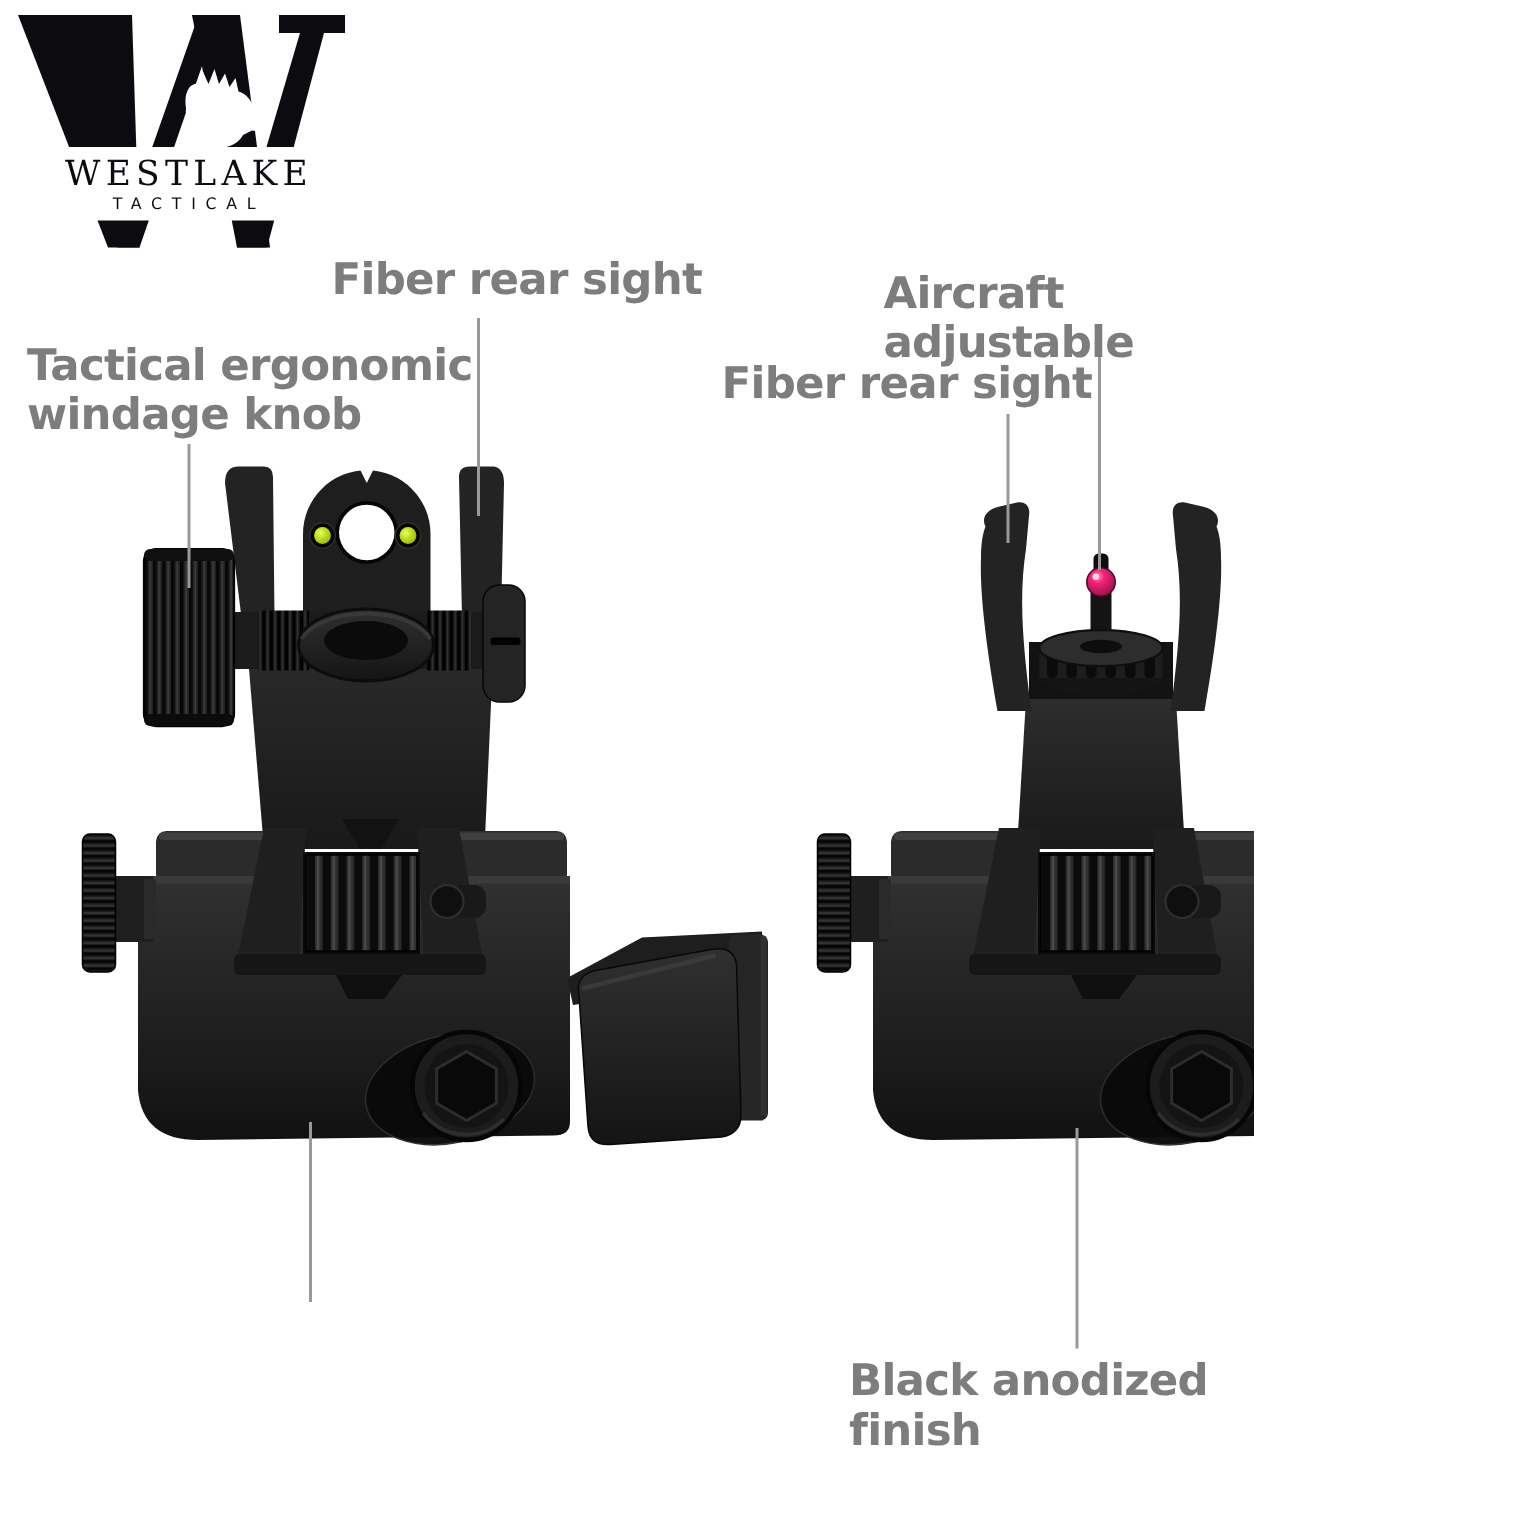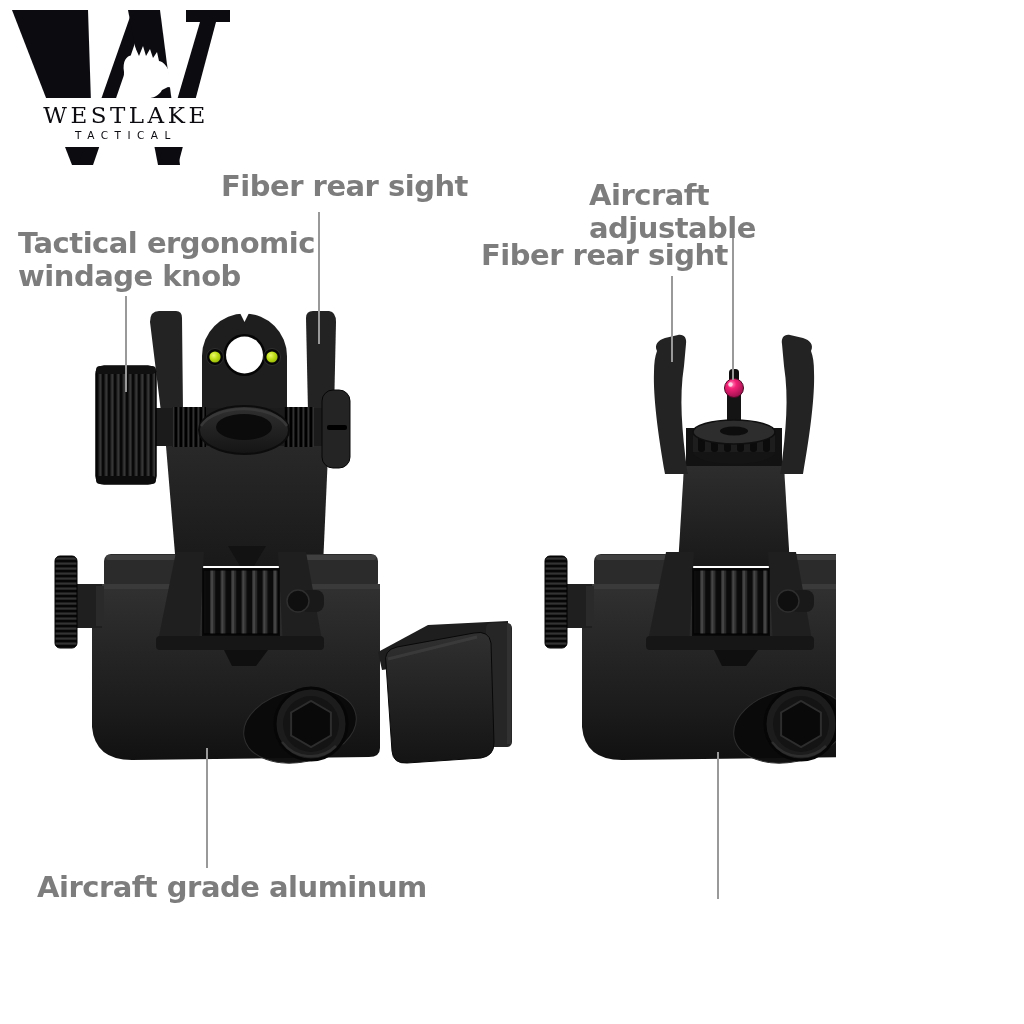--- a/index.html
+++ b/index.html
@@ -200,15 +200,15 @@
   <div class="line" style="left:732px;top:216px;height:164px;"></div>
   <div class="line" style="left:671px;top:276px;height:86px;"></div>
   <div class="line" style="left:206px;top:748px;height:120px;"></div>
   <div class="line" style="left:717px;top:752px;height:147px;"></div>
 
   <div class="label" style="left:18px;top:227px;">Tactical ergonomic
 windage knob</div>
   <div class="label" style="left:221px;top:170px;">Fiber rear sight</div>
   <div class="label" style="left:589px;top:179px;">Aircraft adjustable</div>
   <div class="label" style="left:481px;top:239px;">Fiber rear sight</div>
-  <div class="label" style="left:37px;top:871px;">Aircraft grade aluminum</div>
+  <div class="label" style="left:566px;top:904px;">Black anodized finish</div>
 
 </div>
 
 </body></html>

